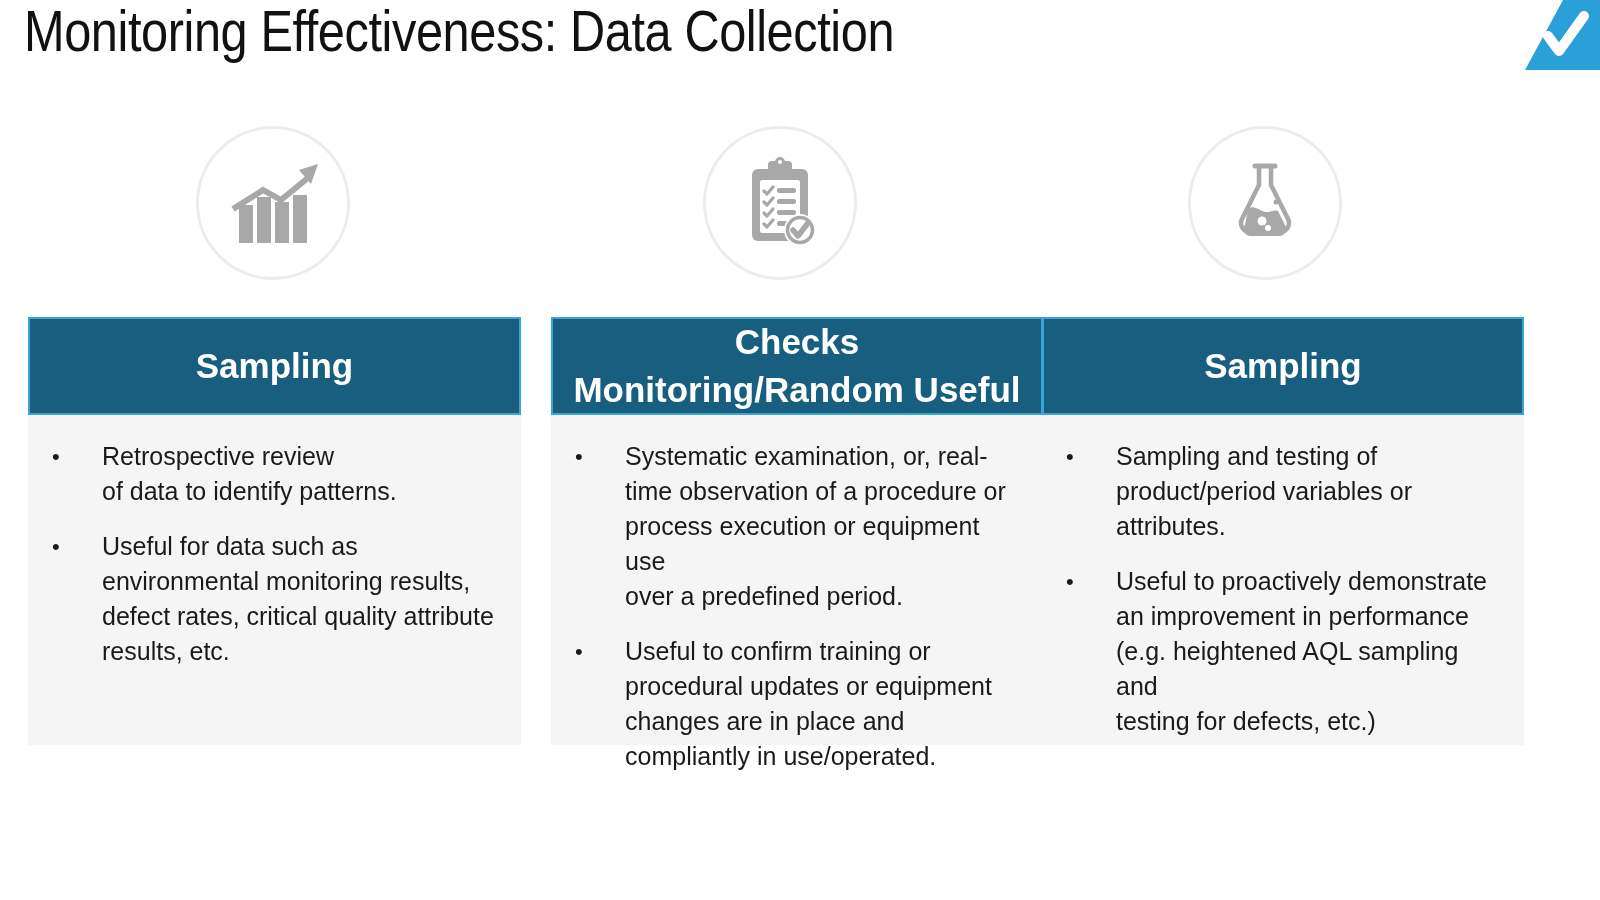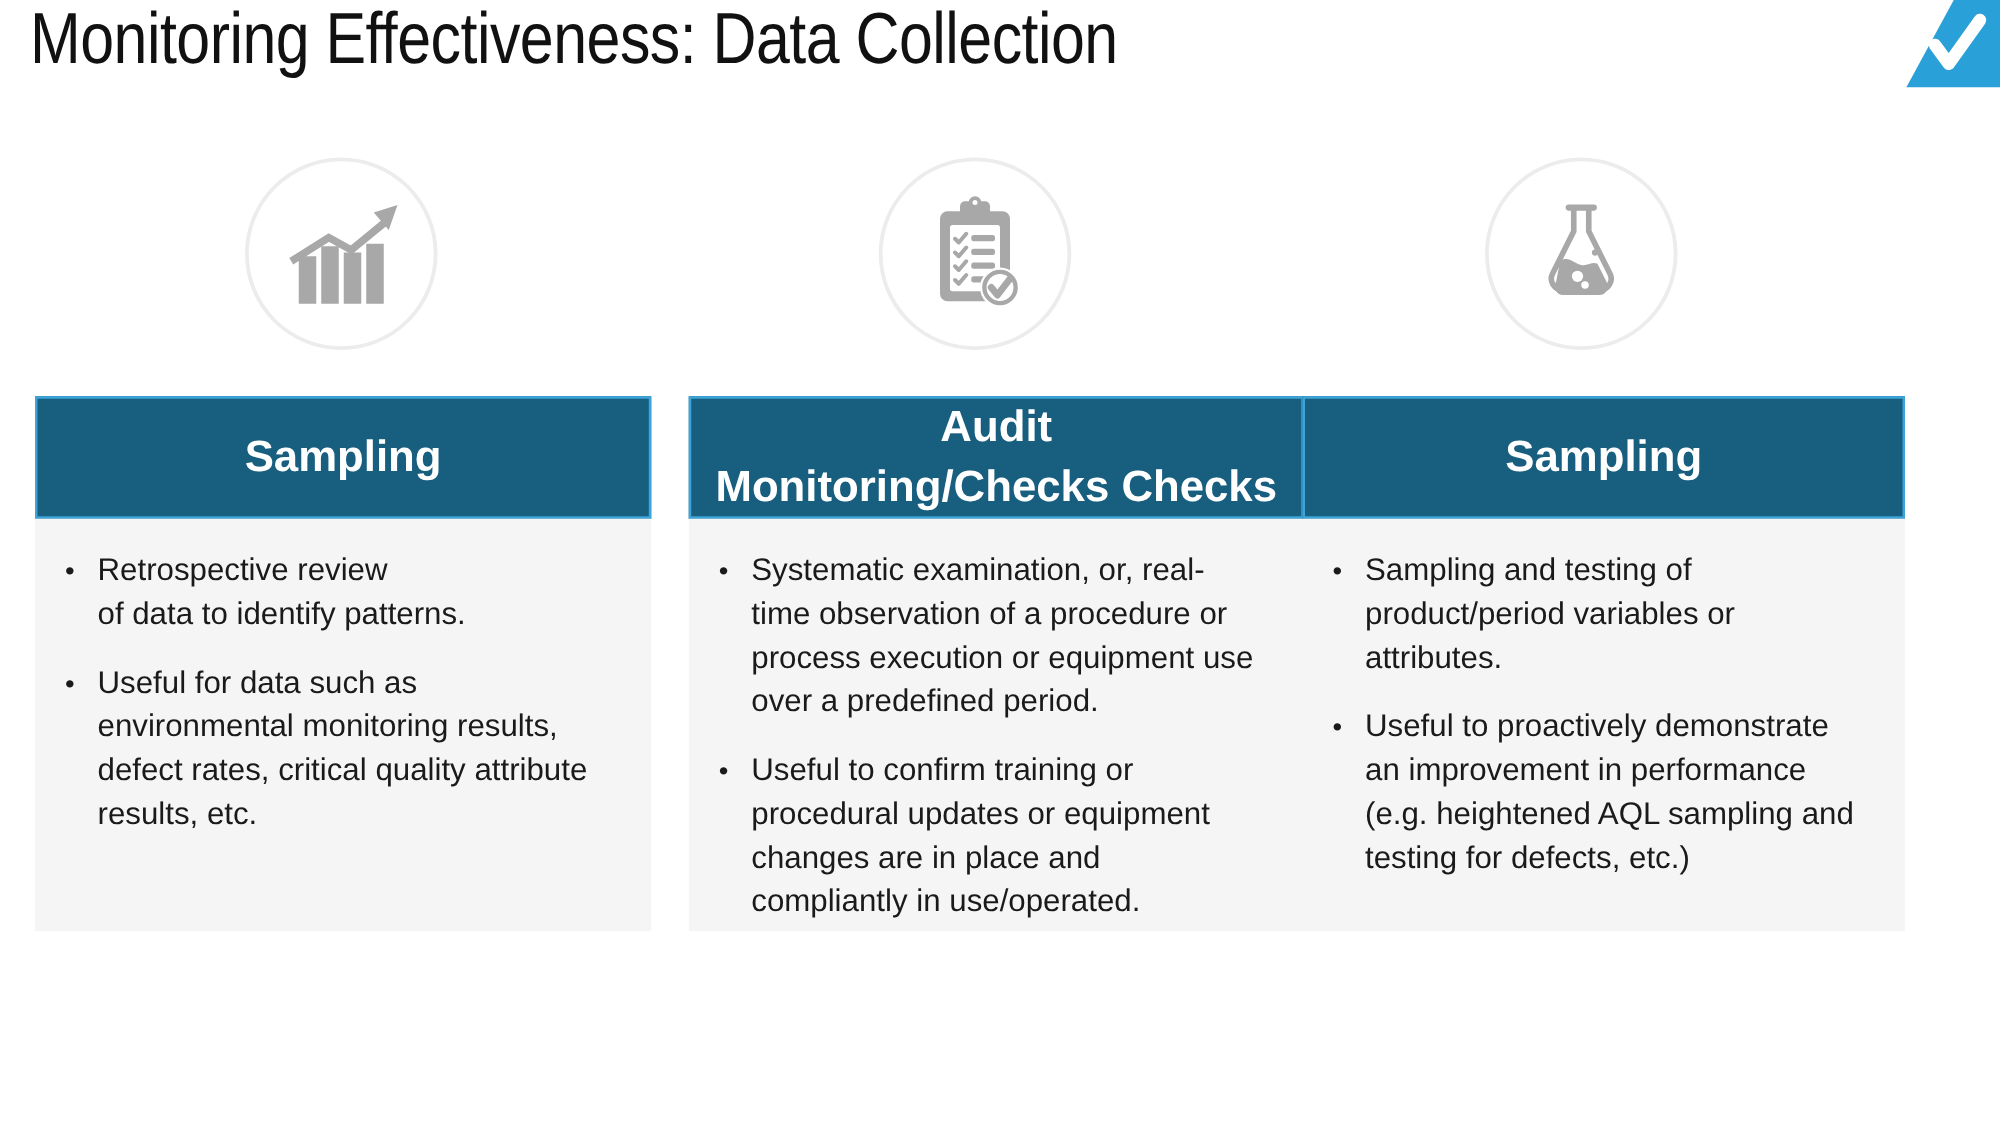--- a/index.html
+++ b/index.html
@@ -37,21 +37,21 @@
   .col-body{
     height:330px;box-sizing:border-box;background:#f5f5f5;
     padding:24px 26px 0 24px;
   }
   ul.bullets{list-style:none;margin:0;padding:0;}
   ul.bullets li{
     display:flex;align-items:flex-start;margin-bottom:20px;
     font-size:25px;line-height:35px;color:#1a1a1a;
   }
   .bullet-dot{width:26px;flex:0 0 26px;font-size:22px;line-height:35px;color:#1a1a1a;}
-  .bullet-text{flex:1;white-space:pre-line;}
+  .bullet-text{flex:1;white-space:pre-line;margin-left:24px;}
   .gray{fill:#a8a8a8;}
   .gray-stroke{stroke:#a8a8a8;fill:none;}
 </style>
 </head>
 <body>
 
 <h1 class="title">Monitoring Effectiveness: Data Collection</h1>
 
 <svg class="corner-badge" viewBox="0 0 100 70" aria-hidden="true">
   <polygon points="63,0 100,0 100,70 25,70" fill="#29a0d8"></polygon>
@@ -122,22 +122,22 @@
 environmental monitoring results,
 defect rates, critical quality attribute
 results, etc.</span>
       </li>
     </ul>
   </div>
 </div>
 
 <div class="column" id="column-2">
   <div class="col-header">
-    <span>Audit</span>
-    <span>Monitoring/Checks Checks</span>
+    <span>Checks</span>
+    <span>Monitoring/Random Useful</span>
   </div>
   <div class="col-body">
     <ul class="bullets">
       <li>
         <span class="bullet-dot">•</span>
         <span class="bullet-text">Systematic examination, or, real-
 time observation of a procedure or
 process execution or equipment use
 over a predefined period.</span>
       </li>

